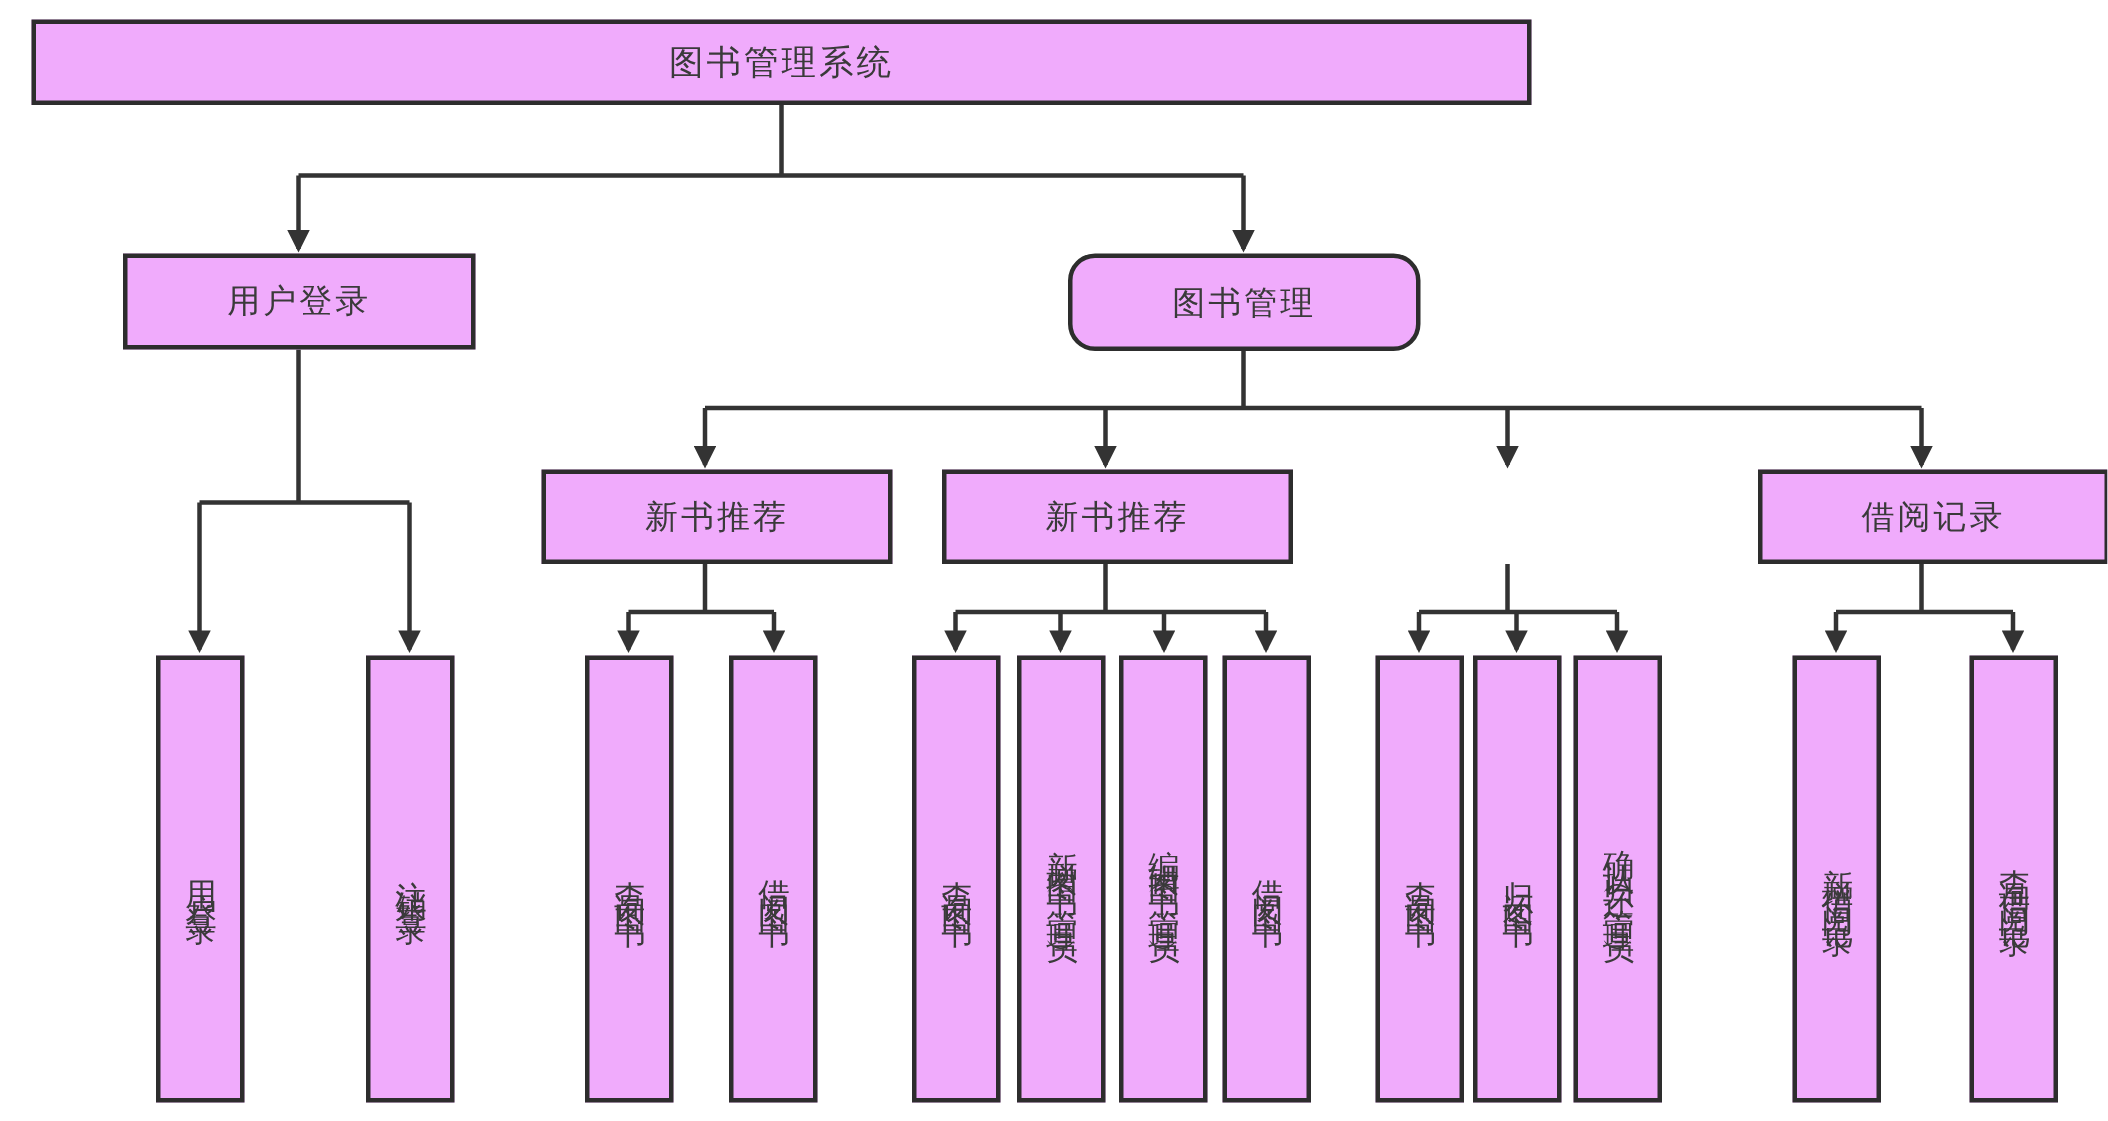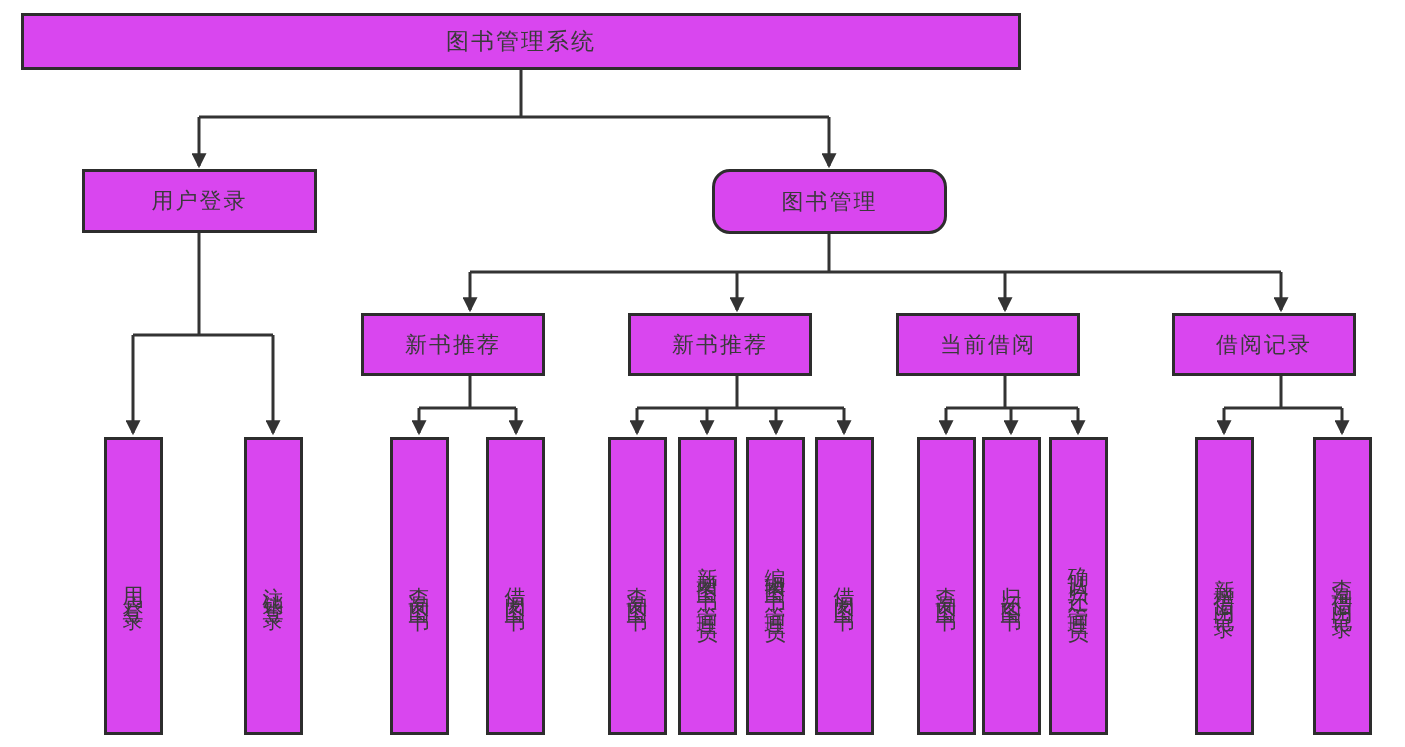--- a/index.html
+++ b/index.html
@@ -25,21 +25,21 @@
   }
   #connectors path.line {
     stroke: #333333;
     stroke-width: 3;
     fill: none;
   }
   .node {
     position: absolute;
     box-sizing: border-box;
     border: 3px solid #2d2d2d;
-    background: #d946ef;
+    background: #f0abfc;
     display: flex;
     align-items: center;
     justify-content: center;
     color: #3a3a3a;
     z-index: 2;
   }
   .node.h-label {
     font-size: 22px;
     letter-spacing: 2px;
   }
@@ -58,21 +58,21 @@
     font-size: 21px;
     letter-spacing: 8px;
     line-height: 1;
     color: #3a3a3a;
     white-space: nowrap;
   }
   
   #node-user-login  { left: 82px;  top: 169px; width: 235px; height: 64px; }
   #node-book-mgmt   { left: 712px; top: 169px; width: 235px; height: 65px; border-radius: 18px; }
   
-  .node.l3 { top: 313px; width: 184px; height: 63px; }
+  .node.l3 { top: 313px; width: 234px; height: 63px; }
   #node-l3-0 { left: 361px; }
   #node-l3-1 { left: 628px; }
   #node-l3-2 { left: 896px; }
   #node-l3-3 { left: 1172px; }
   
   #leaf-u0 { left: 104px; }
   #leaf-u1 { left: 244px; }
   #leaf-r0 { left: 390px; }
   #leaf-r1 { left: 486px; }
   #leaf-b0 { left: 608px; }
@@ -151,23 +151,20 @@
   <div class="node h-label" id="node-book-mgmt">
     <span>图书管理</span>
   </div>
 
   <div class="node h-label l3" id="node-l3-0">
     <span>新书推荐</span>
   </div>
   <div class="node h-label l3" id="node-l3-1">
     <span>新书推荐</span>
   </div>
-  <div class="node h-label l3" id="node-l3-2">
-    <span>当前借阅</span>
-  </div>
   <div class="node h-label l3" id="node-l3-3">
     <span>借阅记录</span>
   </div>
 
   <div class="node leaf" id="leaf-u0">
     <span class="vtext">用户登录</span>
   </div>
   <div class="node leaf" id="leaf-u1">
     <span class="vtext">注销登录</span>
   </div>

